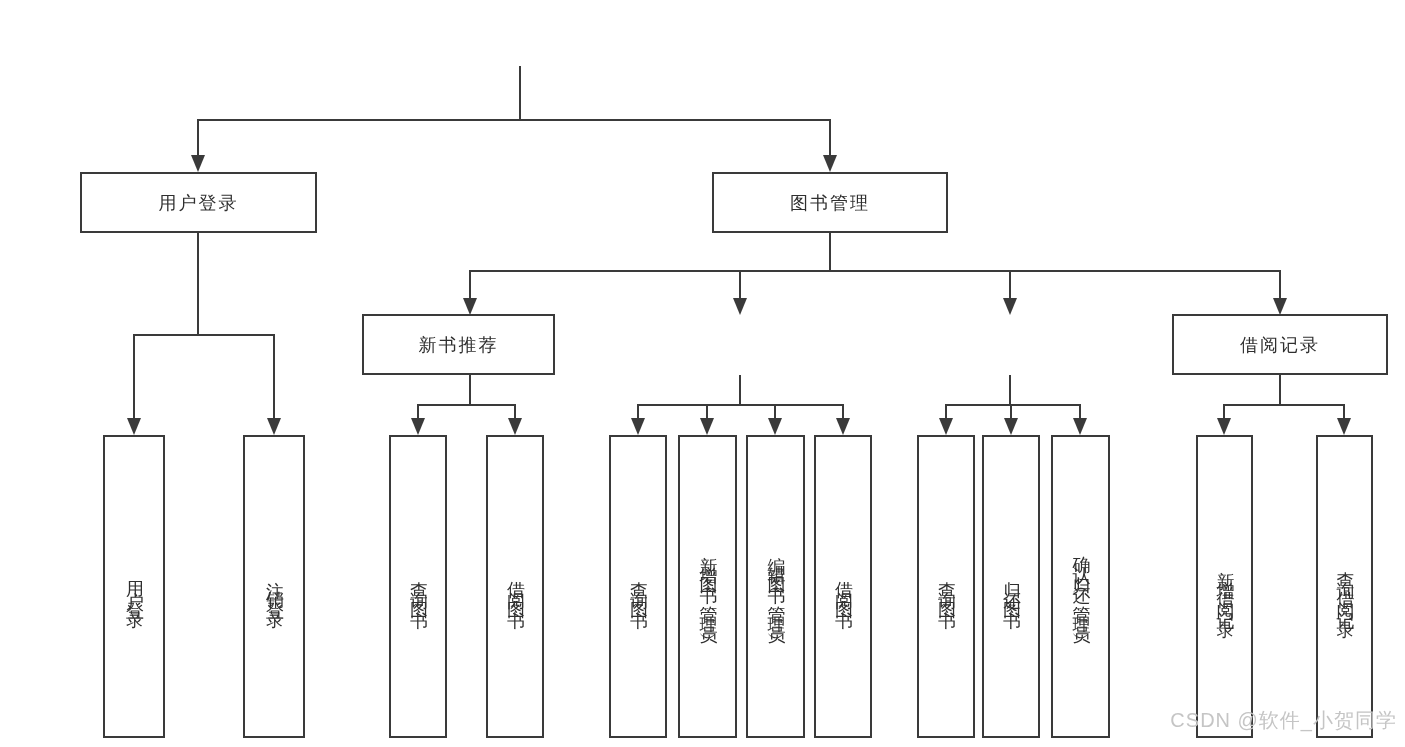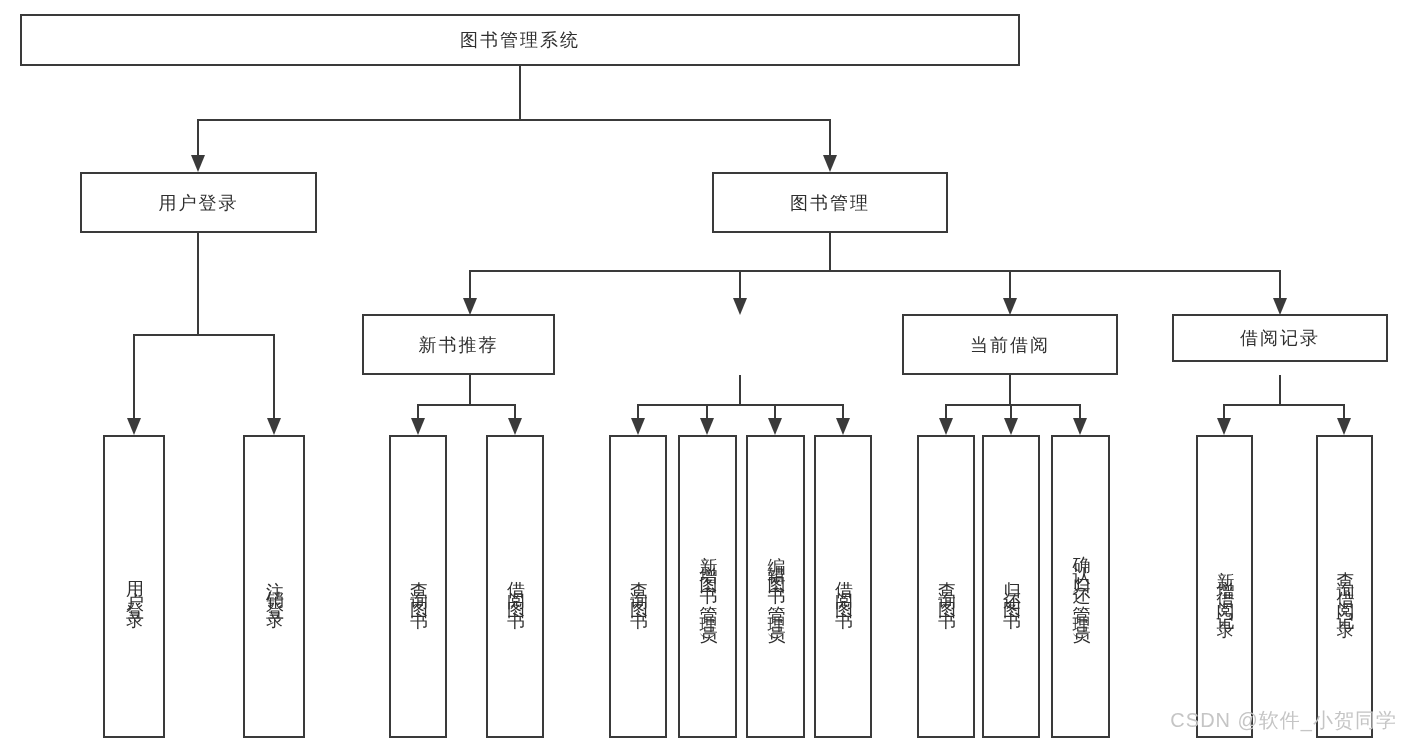--- a/index.html
+++ b/index.html
@@ -46,21 +46,20 @@
     position:absolute;right:8px;bottom:13px;
     font-size:20px;color:var(--watermark);
     letter-spacing:1px;z-index:5;
   }
 </style>
 </head>
 <body>
 
 <div id="canvas">
 
-  <div class="box" style="left:20px;top:14px;width:1000px;height:52px">图书管理系统</div>
 
   <div class="vline" style="left:519px;top:66px;height:55px"></div>
   <div class="hline" style="left:197px;top:119px;width:634px"></div>
   <div class="drop" style="left:198px;top:119px;height:53px">
     <i class="shaft"></i>
     <i class="head"></i>
   </div>
   <div class="drop" style="left:830px;top:119px;height:53px">
     <i class="shaft"></i>
     <i class="head"></i>
@@ -93,22 +92,21 @@
   <div class="drop" style="left:1010px;top:270px;height:45px">
     <i class="shaft"></i>
     <i class="head"></i>
   </div>
   <div class="drop" style="left:1280px;top:270px;height:45px">
     <i class="shaft"></i>
     <i class="head"></i>
   </div>
 
   <div class="box" style="left:362px;top:314px;width:193px;height:61px">新书推荐</div>
-  <div class="box" style="left:902px;top:314px;width:216px;height:61px">当前借阅</div>
-  <div class="box" style="left:1172px;top:314px;width:216px;height:48px">借阅记录</div>
+  <div class="box" style="left:1172px;top:314px;width:216px;height:61px">借阅记录</div>
 
   <div class="vline" style="left:469px;top:375px;height:31px"></div>
   <div class="hline" style="left:418px;top:404px;width:98px"></div>
   <div class="drop" style="left:418px;top:404px;height:31px">
     <i class="shaft"></i>
     <i class="head"></i>
   </div>
   <div class="drop" style="left:515px;top:404px;height:31px">
     <i class="shaft"></i>
     <i class="head"></i>

